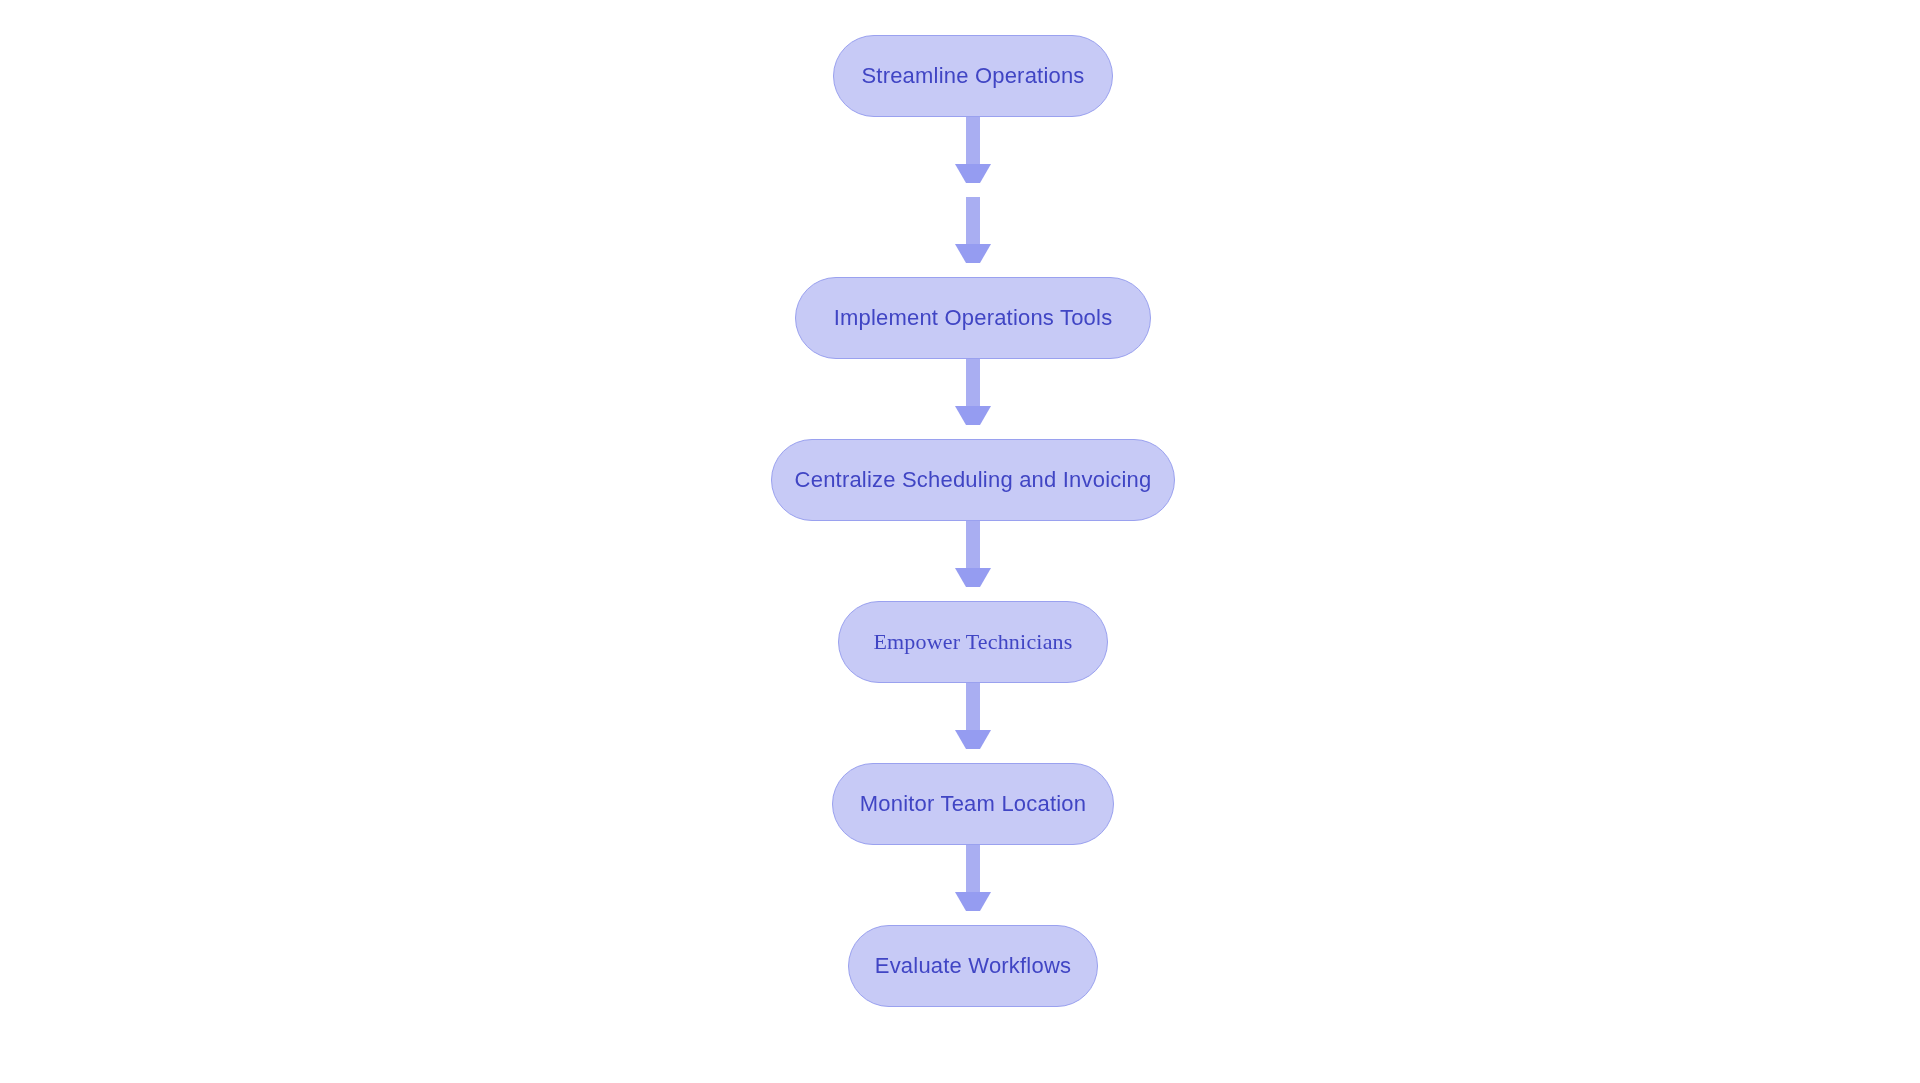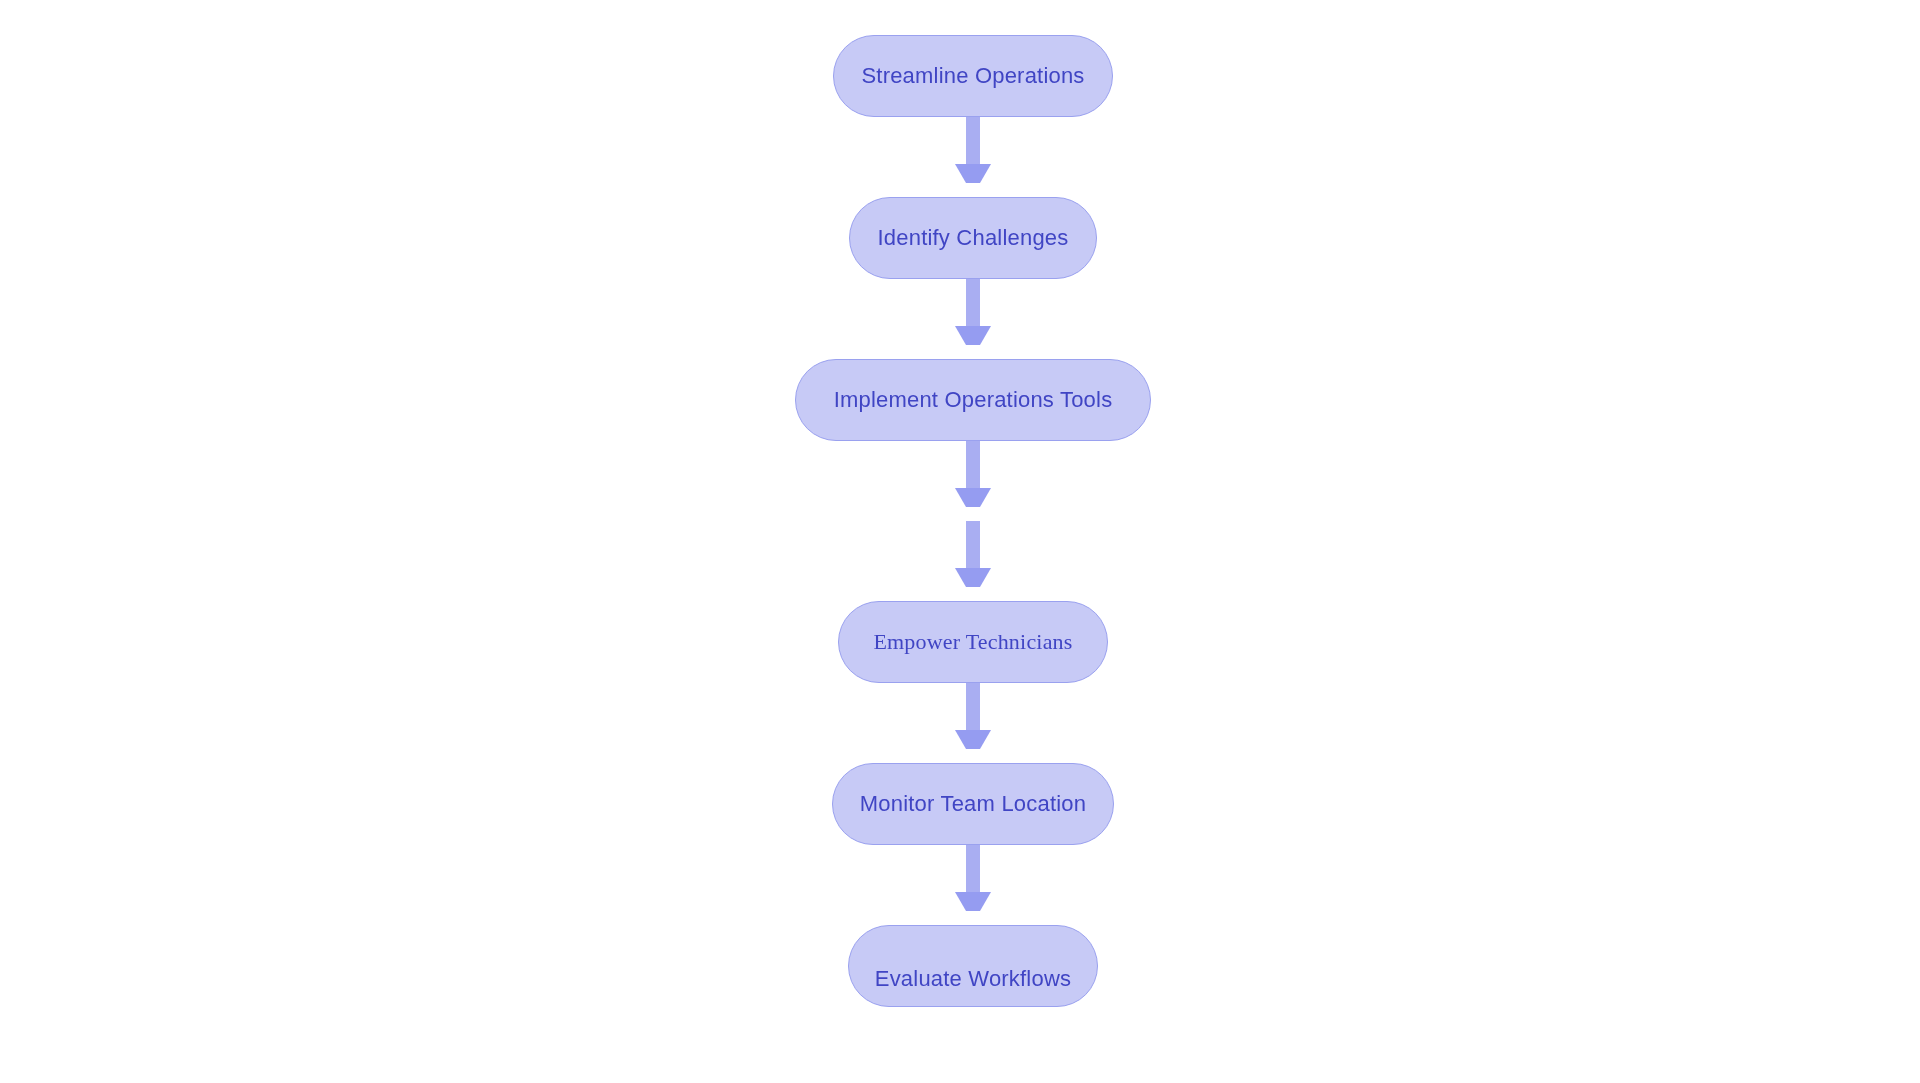--- a/index.html
+++ b/index.html
@@ -36,21 +36,21 @@
     letter-spacing:0.2px;
     white-space:nowrap;
     flex:0 0 auto;
   }
   .n0{width:280px;}
   .n1{width:248px;}
   .n2{width:356px;}
   .n3{width:404px;}
   .n4{width:270px;font-family:Liberation Serif, serif;}
   .n5{width:282px;text-align:center;}
-  .n6{width:250px;align-items:flex-end;}
+  .n6{width:250px;}
   .arrow{
     position:relative;
     width:24px;
     height:80px;
     flex:0 0 auto;
   }
   .arrow .shaft{
     position:absolute;
     left:50%;
     transform:translateX(-50%);
@@ -79,38 +79,38 @@
 
     <div class="node n0">
       <span>Streamline Operations</span>
     </div>
 
     <div class="arrow">
       <div class="shaft"></div>
       <div class="head"></div>
     </div>
 
-    <div class="node n1">
-      <span>Identify Challenges</span>
-    </div>
 
     <div class="arrow">
       <div class="shaft"></div>
       <div class="head"></div>
     </div>
 
     <div class="node n2">
       <span>Implement Operations Tools</span>
     </div>
 
     <div class="arrow">
       <div class="shaft"></div>
       <div class="head"></div>
     </div>
 
+    <div class="node n3">
+      <span>Centralize Scheduling and Invoicing</span>
+    </div>
 
     <div class="arrow">
       <div class="shaft"></div>
       <div class="head"></div>
     </div>
 
     <div class="node n4">
       <span>Empower Technicians</span>
     </div>
 

